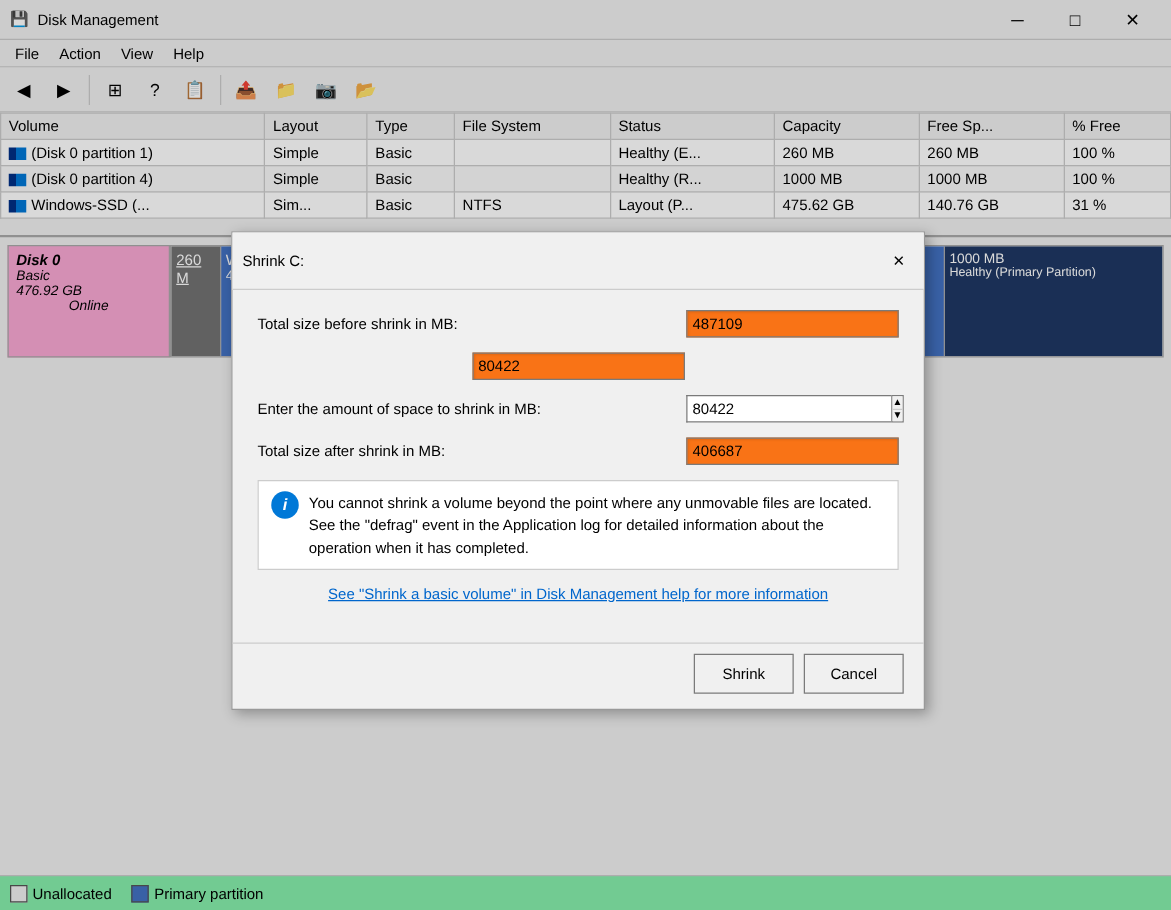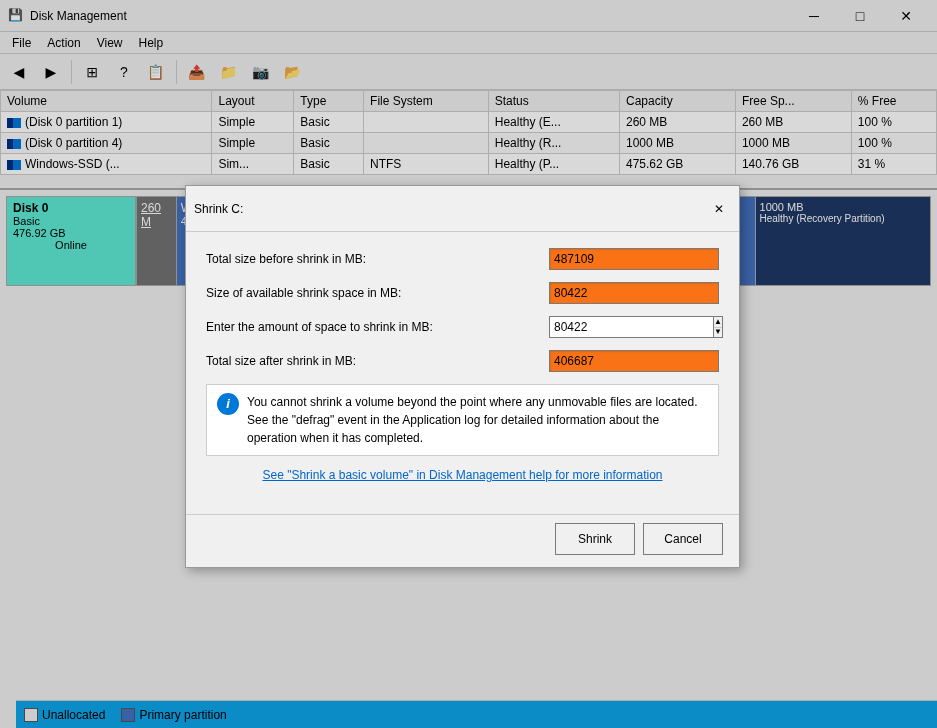--- a/index.html
+++ b/index.html
@@ -94,26 +94,27 @@
     }
     .disk-row {
       display: flex;
       align-items: stretch;
       margin-bottom: 4px;
       height: 90px;
     }
     .disk-label {
       width: 130px;
       min-width: 130px;
-      background: #5eead4;
+      background: #f9a8d4;
       border: 1px solid #aaa;
       padding: 4px 6px;
       display: flex;
       flex-direction: column;
       justify-content: flex-start;
+      font-style: italic;
     }
     .disk-label .disk-name { font-weight: bold; font-size: 12px; }
     .disk-label .disk-type { font-size: 11px; }
     .disk-label .disk-size { font-size: 11px; }
     .disk-label .disk-status { font-size: 11px; text-align: center; }
 
     .disk-partitions {
       display: flex;
       flex: 1;
       border: 1px solid #aaa;
@@ -126,23 +127,23 @@
       padding: 4px 4px;
       border-right: 1px solid #aaa;
       font-size: 11px;
       overflow: hidden;
     }
     .partition:last-child { border-right: none; }
 
     
     .status-bar {
       position: absolute;
-      bottom: 0; left: 16px; right: 0;
+      bottom: 0; left: 0; right: 0;
       height: 28px;
-      background: #0ea5e9;
+      background: #86efac;
       border-top: 1px solid #ccc;
       display: flex;
       align-items: center;
       padding: 0 8px;
       gap: 16px;
       font-size: 12px;
     }
     .legend-item {
       display: flex;
       align-items: center;
@@ -368,21 +369,21 @@
       <td>Healthy (R...</td>
       <td>1000 MB</td>
       <td>1000 MB</td>
       <td>100 %</td>
     </tr>
         <tr>
       <td><span style="display:inline-block;width:14px;height:10px;background:linear-gradient(to right,#003087 40%,#0078d7 40%);margin-right:4px;vertical-align:middle;"></span>Windows-SSD (...</td>
       <td>Sim...</td>
       <td>Basic</td>
       <td>NTFS</td>
-      <td>Healthy (P...</td>
+      <td>Layout (P...</td>
       <td>475.62 GB</td>
       <td>140.76 GB</td>
       <td>31 %</td>
     </tr>
       </tbody>
   </table>
 </div>
 
 <div class="disk-map-area">
   <div class="disk-row">
@@ -395,21 +396,21 @@
     <div class="disk-partitions" id="disk-partitions">
     <div class="partition" style="width: 5%; background: #737373; color: white; text-decoration: underline;">
           <span>260 M</span>
         </div>
         <div class="partition" style="width: 73%; background: rgb(68, 114, 196); color: white;">
           <span>Windows-SSD (...</span>
           <span style="font-size:11px;">475.62 GB</span>
         </div>
         <div class="partition" style="width: 22%; background: rgb(31, 56, 100); color: white;">
           <span style="font-size:11px;">1000 MB</span>
-          <span style="font-size:10px;">Healthy (Recovery Partition)</span>
+          <span style="font-size:10px;">Healthy (Primary Partition)</span>
         </div>
       </div>
   </div>
 </div>
 
 <div class="status-bar">
   <div class="legend-item">
     <div class="legend-box unalloc"></div>
     <span>Unallocated</span>
   </div>
@@ -430,21 +431,20 @@
     <div class="dialog-body">
 
       <div class="form-row">
         <span class="form-label">Total size before shrink in MB:</span>
         <div class="form-value">
           <input type="text" readonly="" value="487109" style="">
         </div>
       </div>
 
       <div class="form-row">
-        <span class="form-label">Size of available shrink space in MB:</span>
         <div class="form-value">
           <input type="text" readonly="" value="80422" style="">
         </div>
       </div>
 
       <div class="form-row">
         <span class="form-label">Enter the amount of space to shrink in MB:</span>
         <div class="spin-container">
           <input type="text" id="shrink-amount-input" value="80422" style="">
           <div class="spin-btns">

